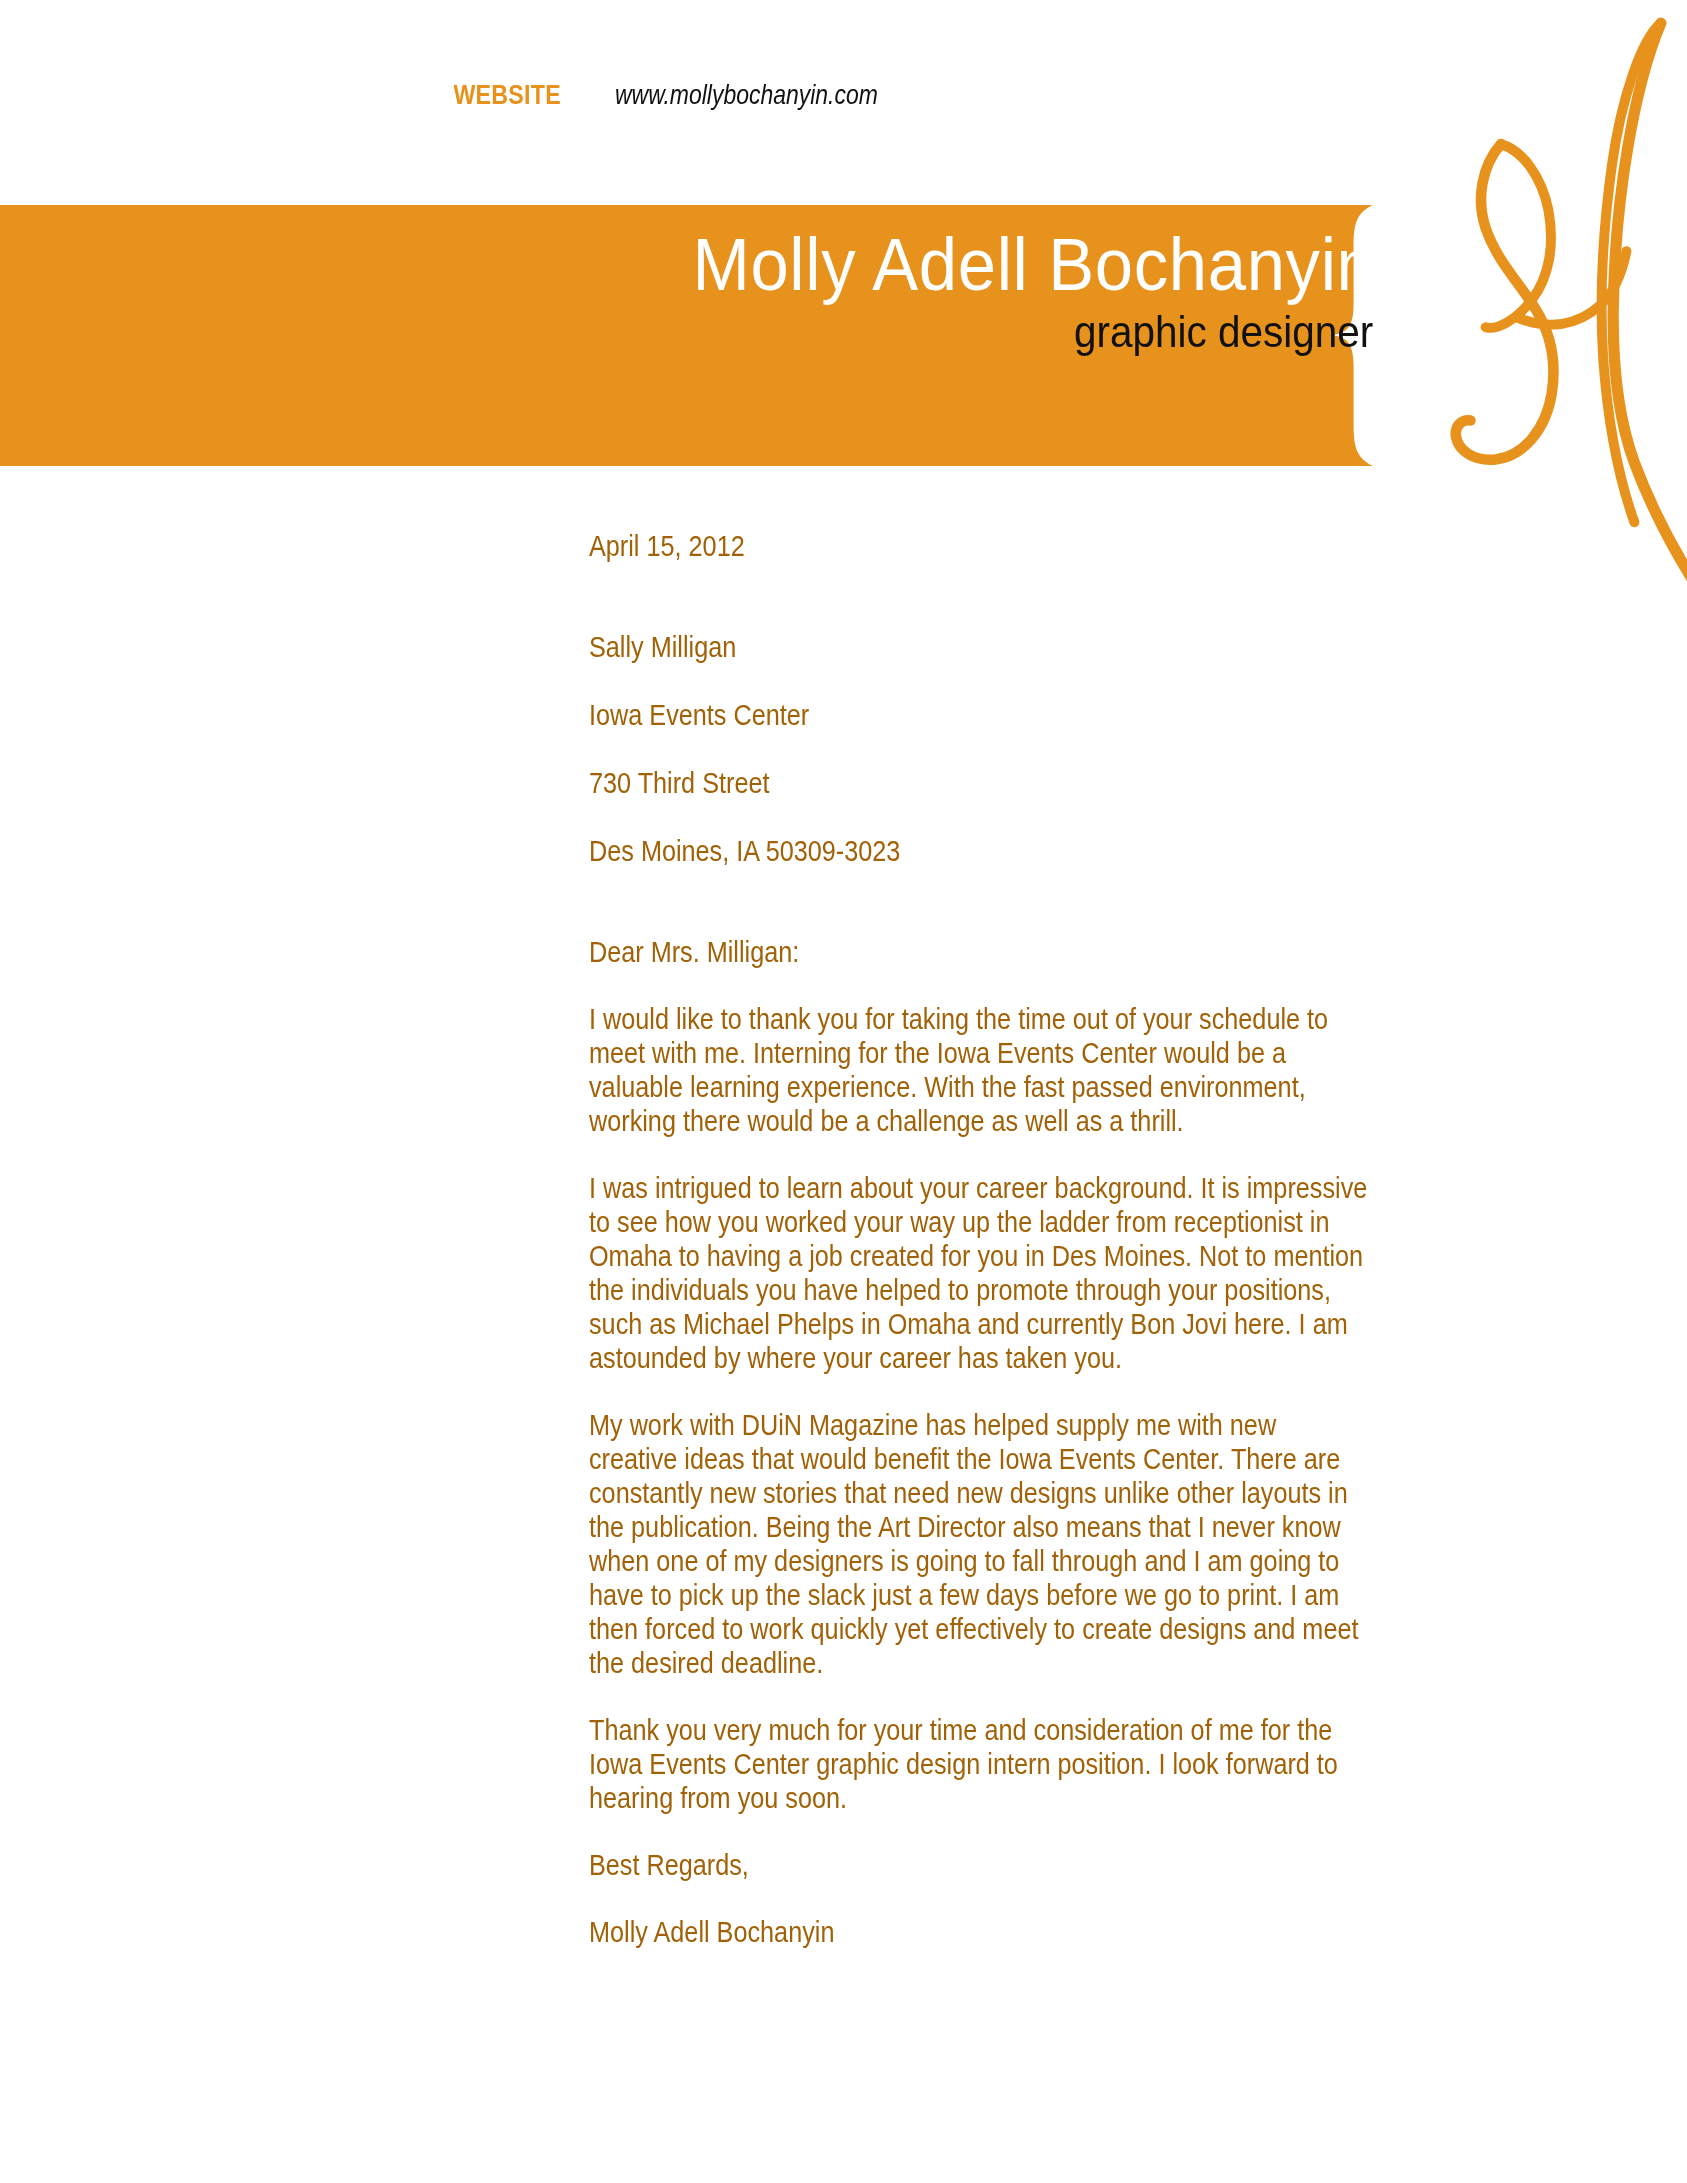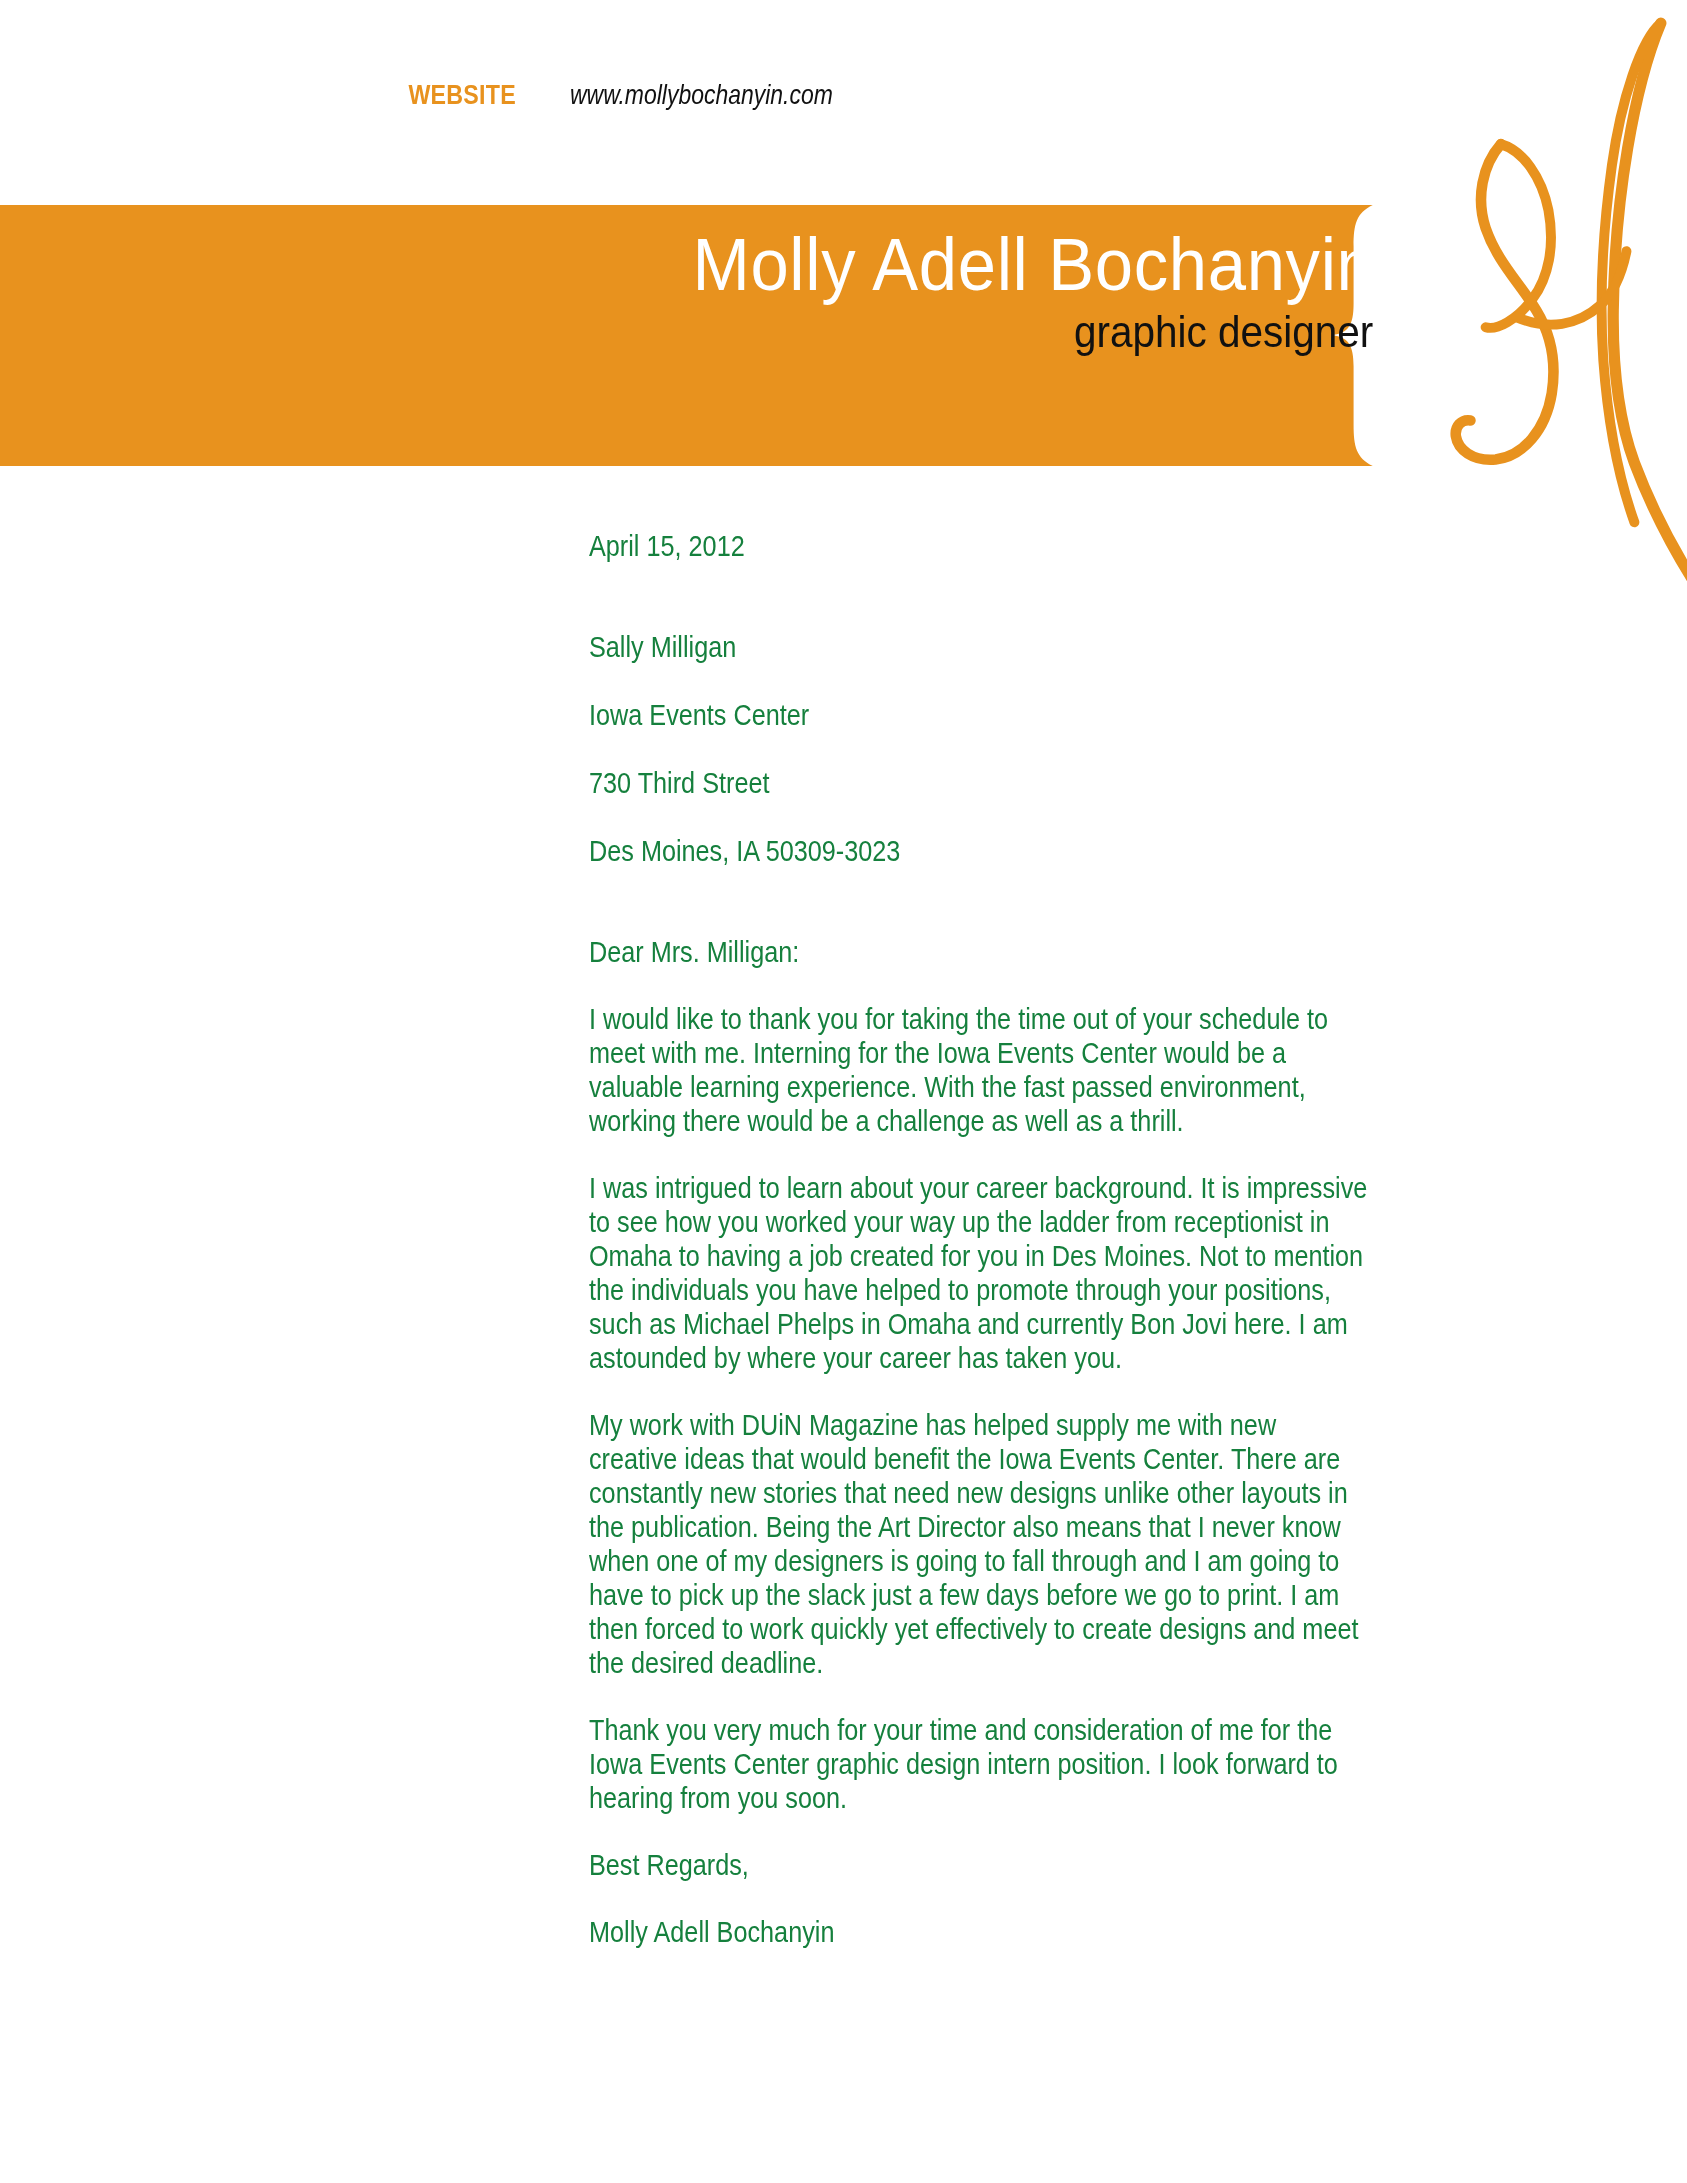--- a/index.html
+++ b/index.html
@@ -21,20 +21,21 @@
   #contact-header {
     position: absolute;
     left: 0;
     top: 79px;
     width: 1125px;
   }
   .contact-row {
     display: flex;
     align-items: flex-end;
     margin-bottom: 21px;
+    padding-left: 45px;
   }
   .contact-label {
     width: 516px;
     text-align: right;
     color: #E8921E;
     font-weight: bold;
     font-size: 27px;
     letter-spacing: 0.3px;
     font-stretch: condensed;
     transform: scaleX(0.86);
@@ -114,21 +115,21 @@
     height: 595px;
     pointer-events: none;
   }
 
   
   #letter {
     position: absolute;
     left: 589px;
     top: 529px;
     width: 781px;
-    color: #15803d;
+    color: #a16207;
     font-size: 29px;
     line-height: 34px;
     font-stretch: condensed;
   }
   #letter .blk {
     transform: scaleX(0.87);
     transform-origin: left top;
     width: 115%;
   }
   .para {

